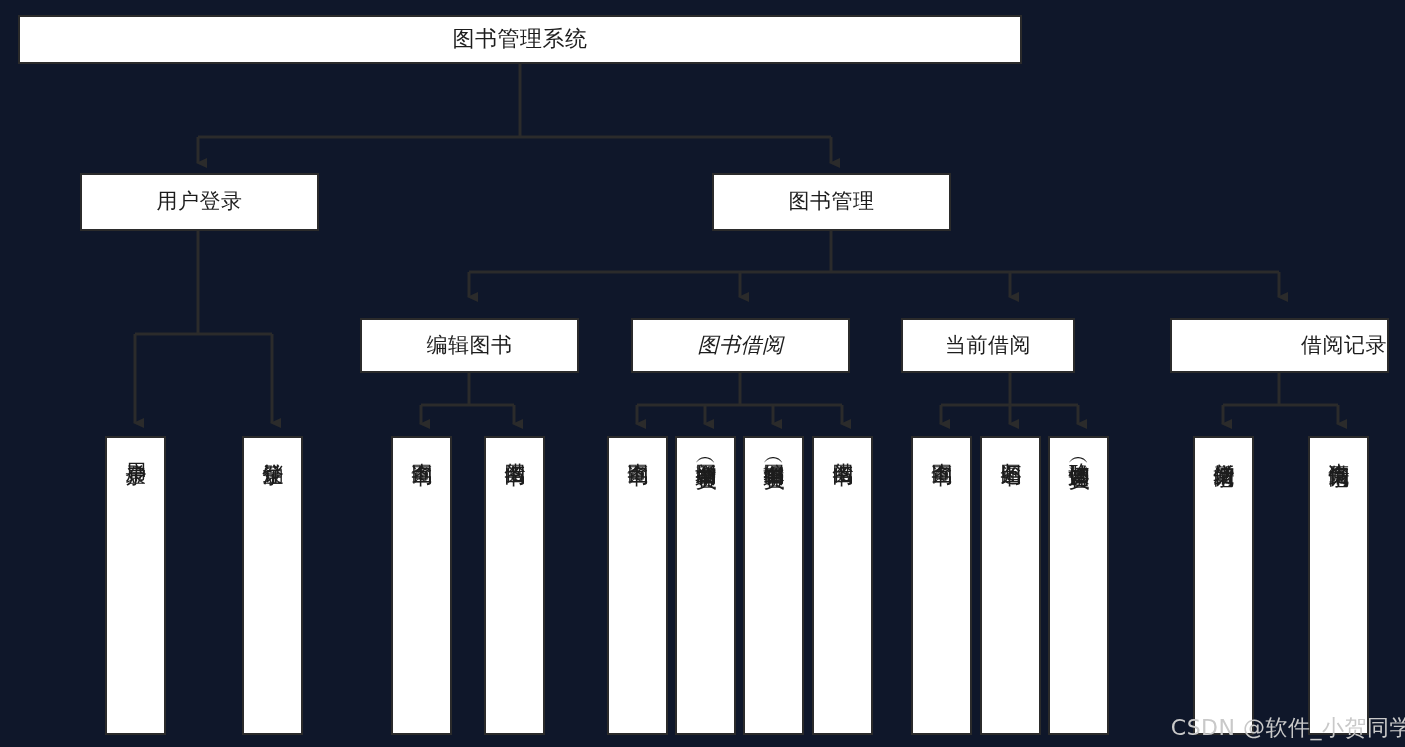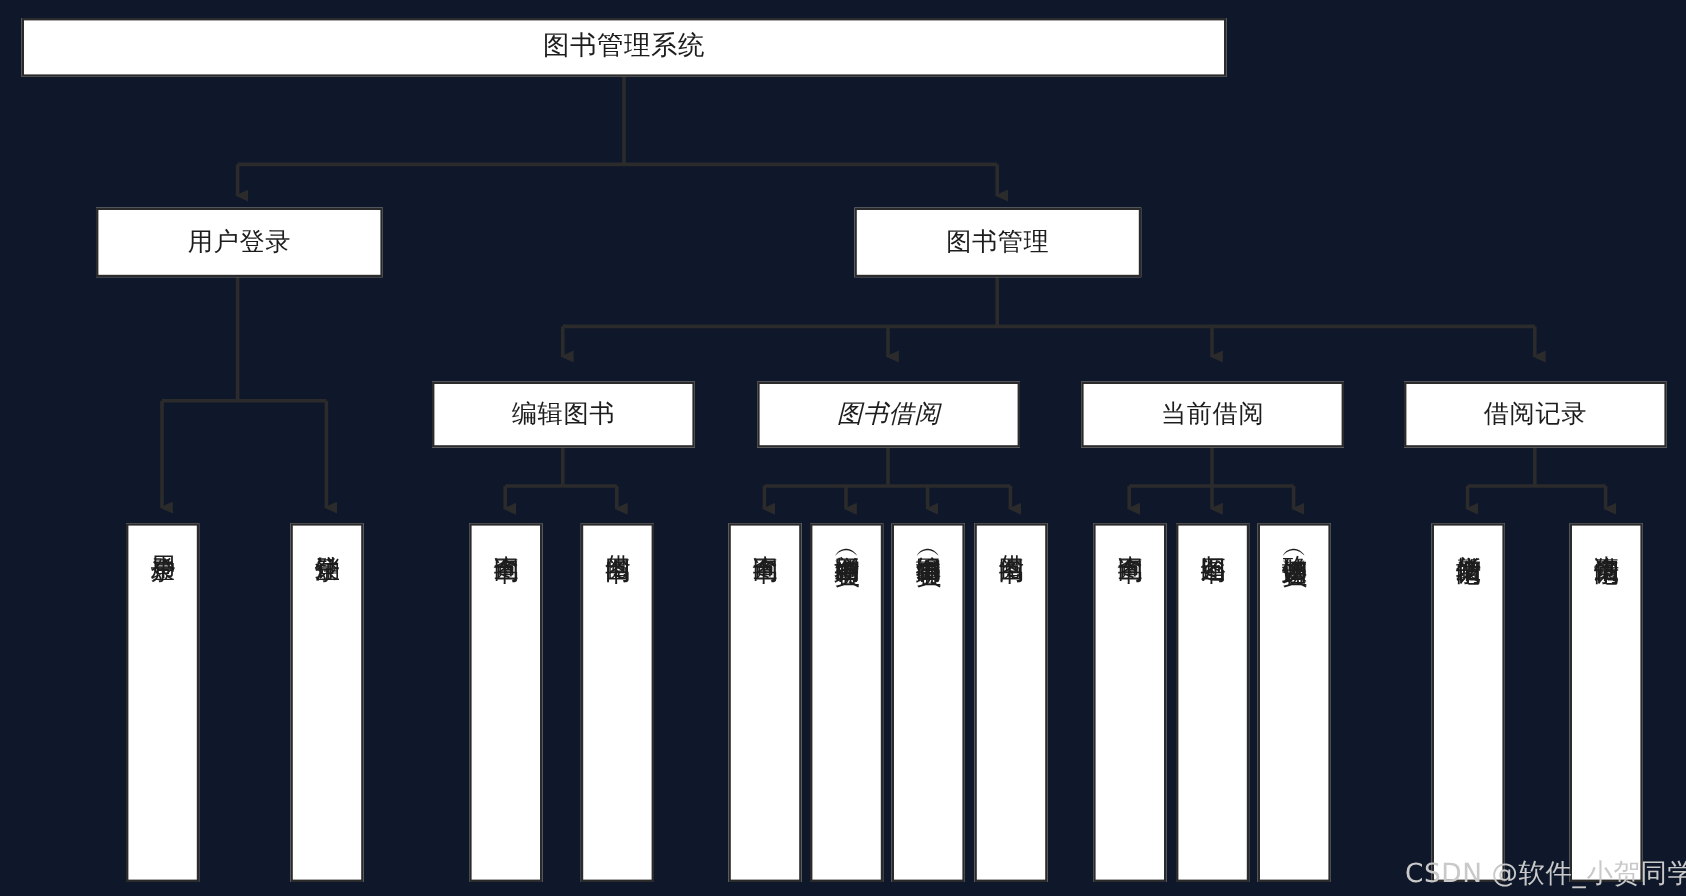--- a/index.html
+++ b/index.html
@@ -133,24 +133,24 @@
   <div class="node horiz" style="left:712px; top:173px; width:239px; height:58px;">
     <span>图书管理</span>
   </div>
 
   <div class="node horiz" style="left:360px; top:318px; width:219px; height:55px;">
     <span>编辑图书</span>
   </div>
   <div class="node horiz" style="left:631px; top:318px; width:219px; height:55px;font-style:italic;">
     <span>图书借阅</span>
   </div>
-  <div class="node horiz" style="left:901px; top:318px; width:219px; height:55px;">
+  <div class="node horiz" style="left:901px; top:318px; width:174px; height:55px;">
     <span>当前借阅</span>
   </div>
-  <div class="node horiz" style="left:1170px; top:318px; width:219px; height:55px;">
+  <div class="node horiz" style="left:1170px; top:318px; width:219px; height:55px;justify-content:flex-end;">
     <span>借阅记录</span>
   </div>
 
   <div class="node leaf" style="left:105px; top:436px; width:61px; height:299px;">
     <span class="vtext">用户登录</span>
   </div>
   <div class="node leaf" style="left:242px; top:436px; width:61px; height:299px;">
     <span class="vtext">注销登录</span>
   </div>
 

